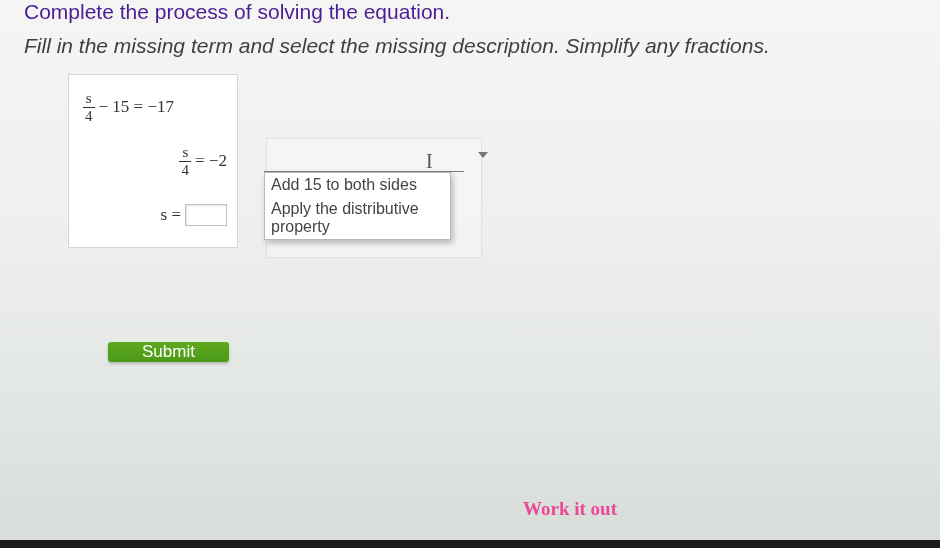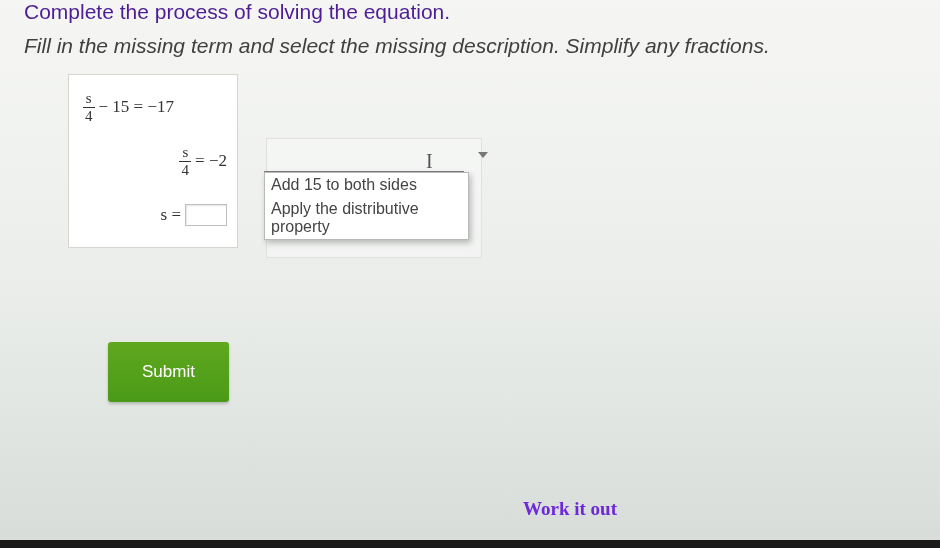--- a/index.html
+++ b/index.html
@@ -89,21 +89,21 @@
     width: 0; height: 0;
     border-left: 5px solid transparent;
     border-right: 5px solid transparent;
     border-top: 6px solid #777;
     cursor: pointer;
   }
   .dd-list {
     position: absolute;
     top: 28px;
     left: 0;
-    width: 205px;
+    width: 187px;
     background: #fff;
     border: 1px solid #b9b9b9;
     box-shadow: 2px 3px 6px rgba(0,0,0,0.25);
     font-size: 16px;
     color: #444;
   }
   .dd-item {
     padding: 3px 6px;
     cursor: pointer;
     font-family: Verdana, sans-serif;
@@ -117,37 +117,37 @@
     color: #555;
     pointer-events: none;
   }
   .submit-btn {
     display: inline-block;
     margin: 94px 0 0 40px;
     background: linear-gradient(180deg, #5fa81f 0%, #4b9a17 100%);
     color: #fff;
     border: none;
     border-radius: 3px;
-    padding: 20px 34px;
+    padding: 0 34px;
     font-size: 17px;
     font-family: Verdana, sans-serif;
     cursor: pointer;
     box-shadow: 0 2px 3px rgba(0,0,0,0.2);
   }
   .footer-area {
     position: absolute;
     bottom: 22px;
     left: 0;
     width: 100%;
     text-align: center;
     color: #333;
   }
   .work-it-out {
     font-size: 19px;
-    color: #6d28d9;
+    color: #ec4899;
     font-weight: 600;
     font-family: Georgia, serif;
     margin-bottom: 6px;
     padding-left: 200px;
   }
   .help-text {
     font-size: 18px;
     color: #444;
     padding-left: 120px;
   }

